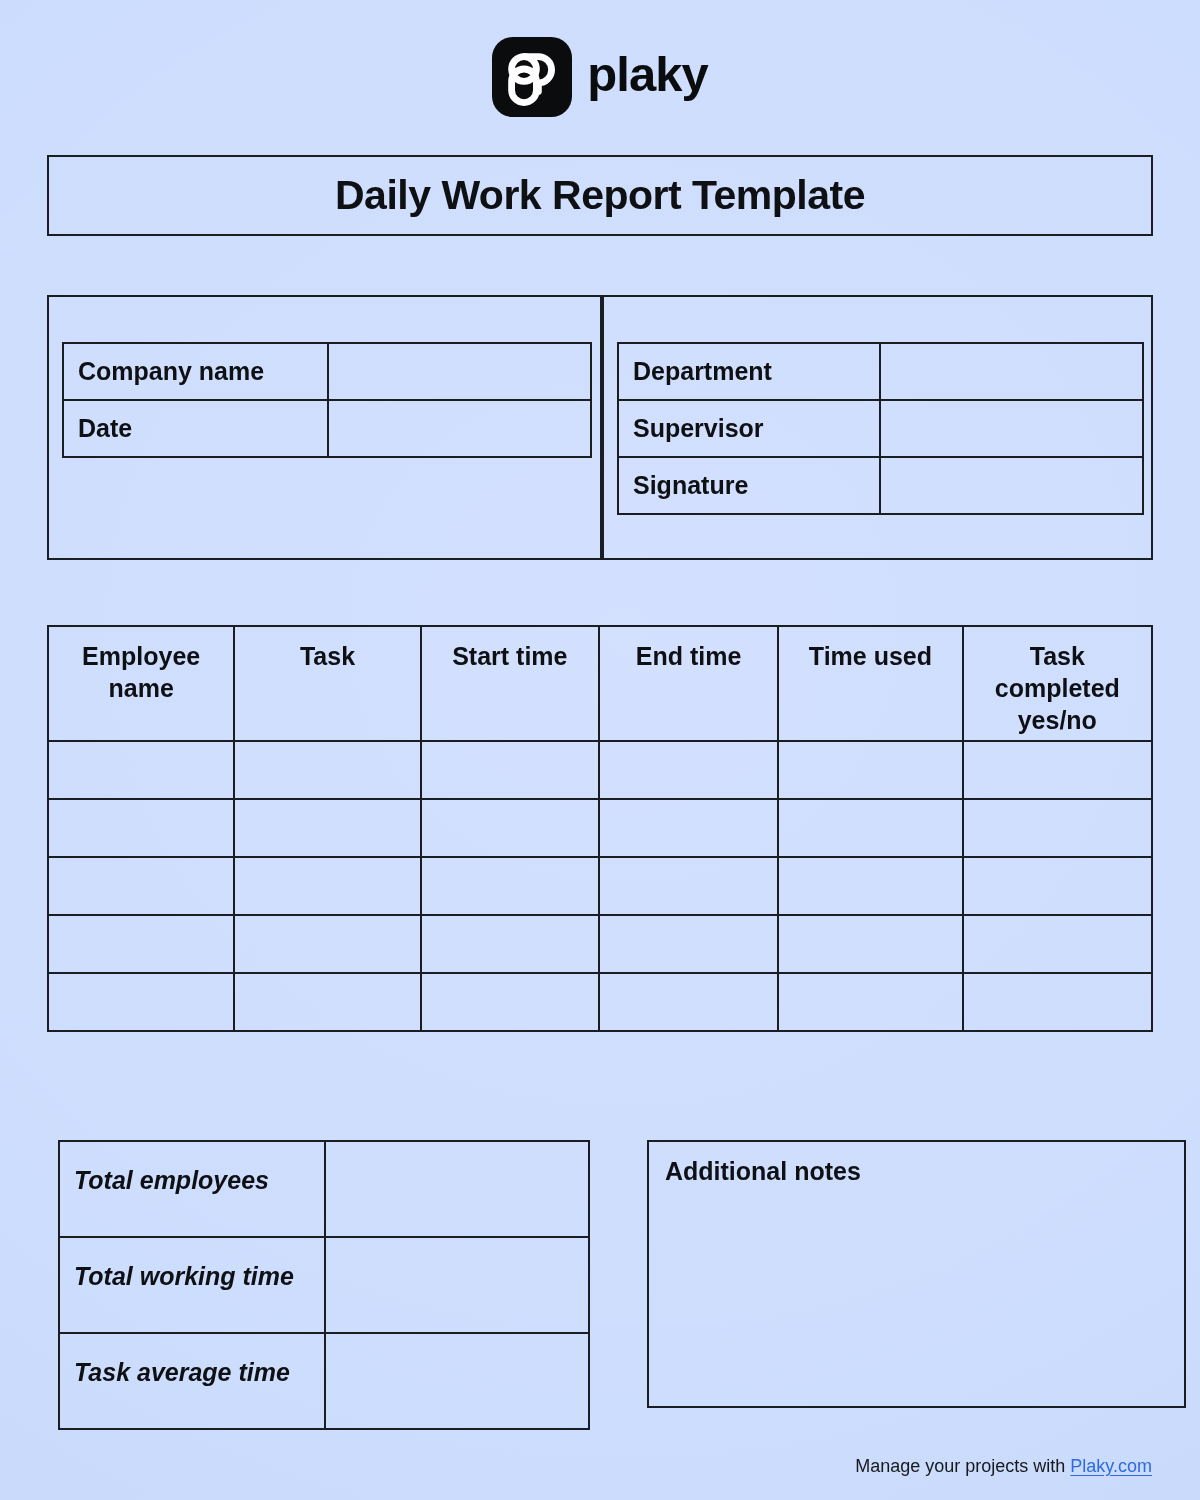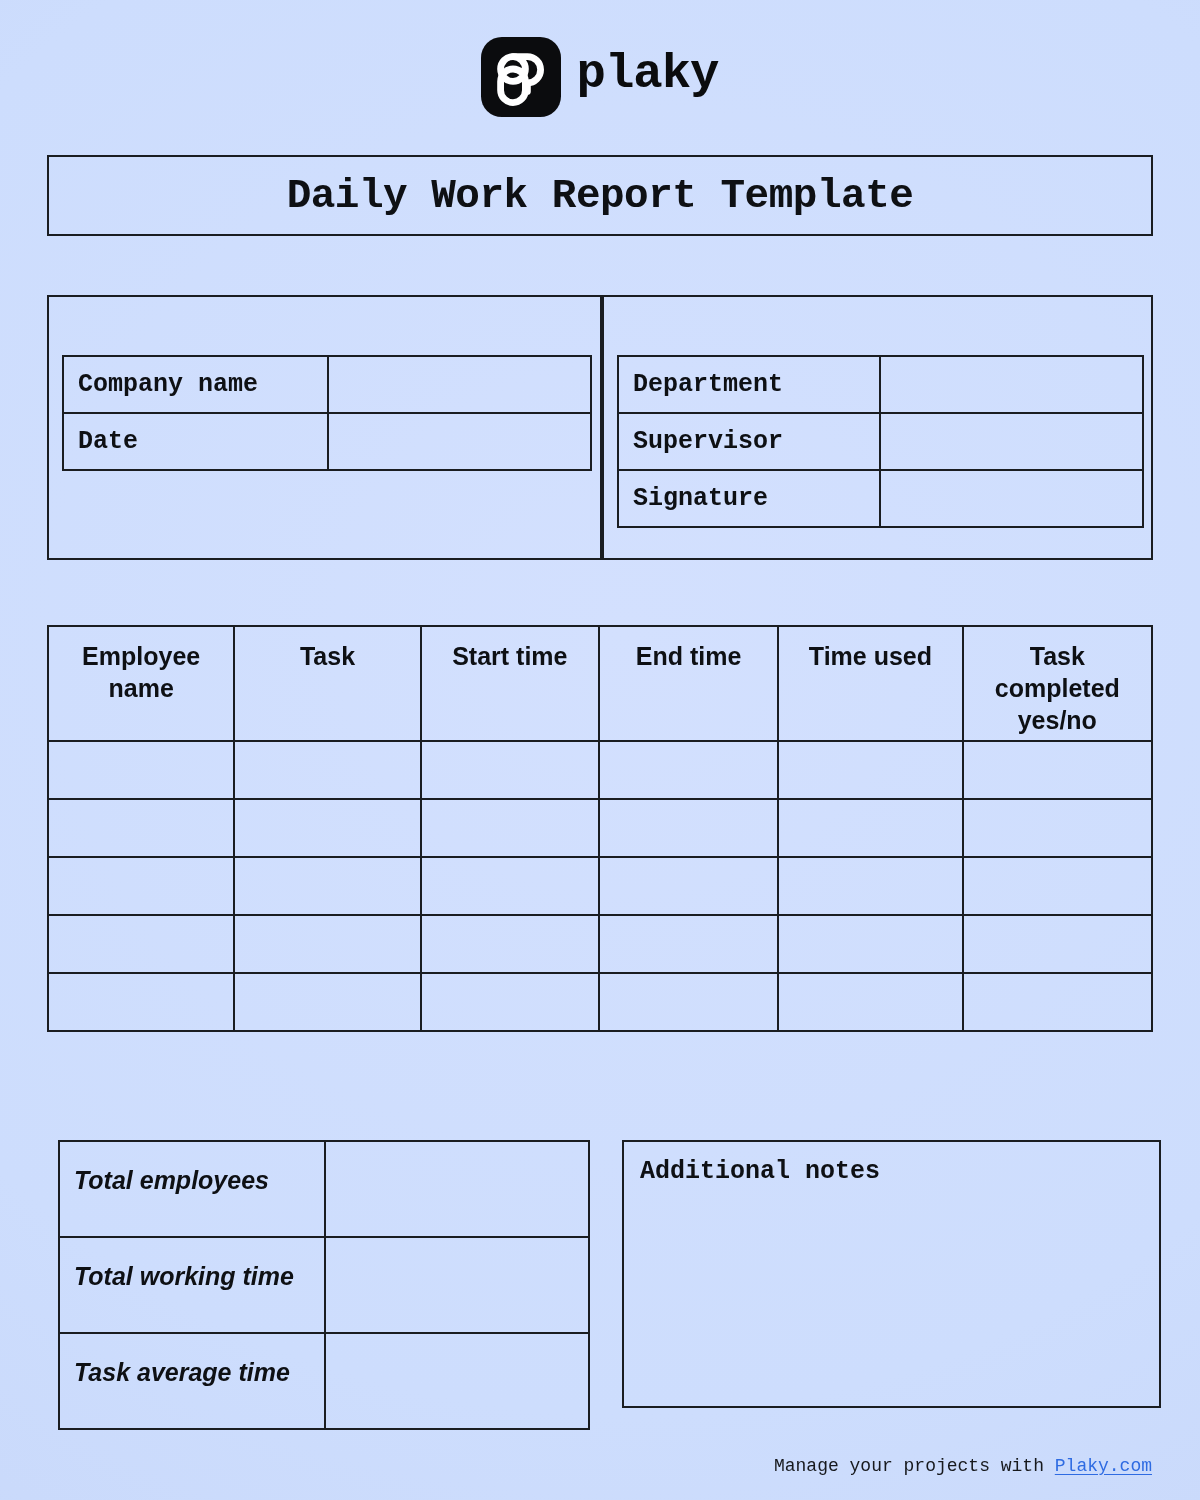--- a/index.html
+++ b/index.html
@@ -10,21 +10,21 @@
   }
   *{margin:0;padding:0;box-sizing:border-box;}
   html,body{width:1200px;height:1500px;}
   body{
     font-family:"Liberation Sans","DejaVu Sans",sans-serif;
     color:var(--ink);
     background:radial-gradient(130% 95% at 52% 42%, #d3e0fe 0%, #cdddfd 55%, #c5d5f8 100%);
     position:relative;
     overflow:hidden;
   }
-  .abs{position:absolute;font-family:Liberation Mono, monospace;}
+  .abs{position:absolute;}
 
   
   .logo-row{
     top:36px;left:0;width:1200px;height:82px;
     display:flex;align-items:center;justify-content:center;gap:15px;
   }
   .logo-icon{width:80px;height:80px;display:block;}
   .brand{
     font-size:49px;font-weight:700;letter-spacing:-1px;color:#0b0c0e;
     padding-bottom:6px;
@@ -41,21 +41,21 @@
   }
 
   
   .info-box{
     top:295px;height:265px;border:2px solid var(--line);
   }
   .info-box.left{left:47px;width:555px;}
   .info-box.right{left:602px;width:551px;}
 
   table{border-collapse:collapse;table-layout:fixed;}
-  .info-table{position:absolute;top:58px;left:13px;border-radius:16px;}
+  .info-table{position:absolute;top:45px;left:13px;border-radius:16px;}
   .info-table td{
     border:2px solid var(--line);
     height:57px;
     font-size:25px;
     vertical-align:middle;
   }
   .info-table td.lbl{font-weight:700;padding-left:14px;}
 
   
   .work-table{
@@ -77,21 +77,21 @@
   .summary-table td{
     border:2px solid var(--line);
     height:96px;
     font-size:25px;
     vertical-align:top;
   }
   .summary-table td.lbl{font-weight:700;padding:24px 10px 0 14px;font-style:italic;}
 
   
   .notes-box{
-    left:622px;top:1140px;width:539px;height:268px;
+    left:647px;top:1140px;width:539px;height:268px;
     border:2px solid var(--line);
   }
   .notes-label{
     font-size:25px;font-weight:700;
     padding:15px 0 0 16px;
   }
   .notes-value{position:absolute;left:16px;top:56px;right:16px;bottom:12px;}
 
   
   .footer{

